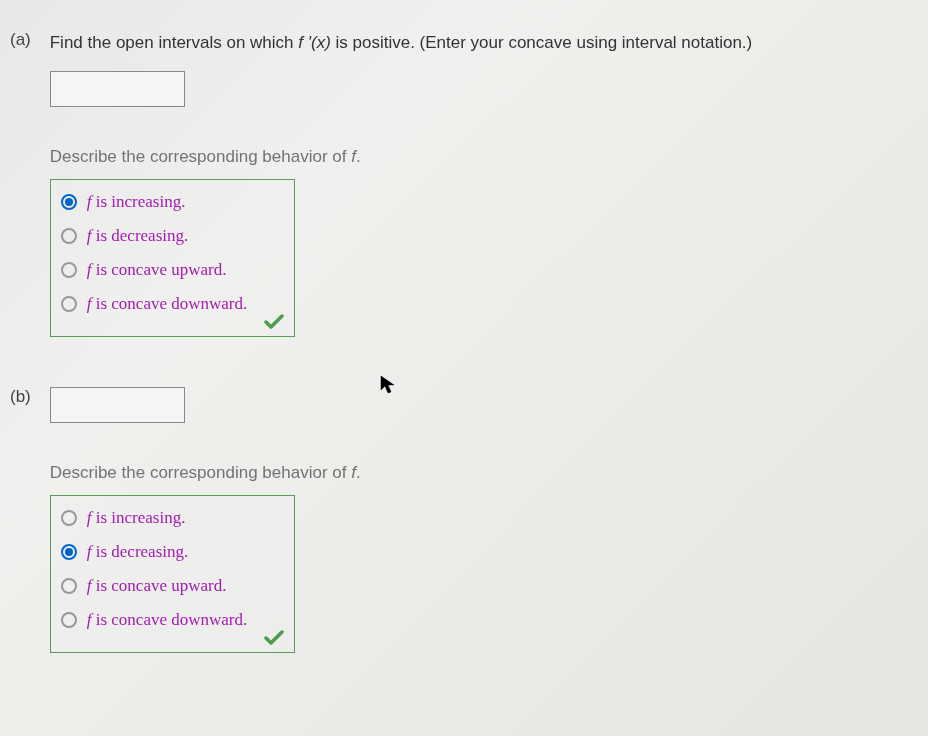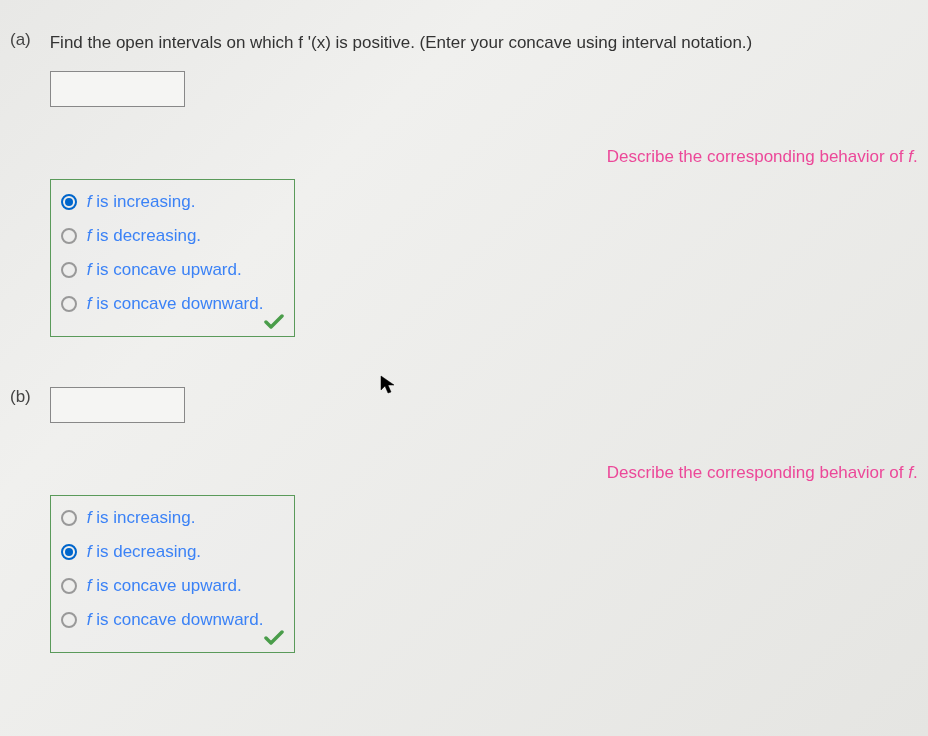--- a/index.html
+++ b/index.html
@@ -30,34 +30,34 @@
       display: inline-block;
       width: calc(100% - 40px);
       vertical-align: top;
     }
     .question-text {
       color: #333;
       margin-bottom: 15px;
       line-height: 1.5;
     }
     .question-text .fprime {
+      font-style: italic;
     }
     .input-box {
       width: 135px;
       height: 36px;
       border: 1px solid #888;
       background: #f5f5f3;
       margin-bottom: 40px;
       padding: 4px 6px;
       font-size: 15px;
     }
     .describe-text {
-      color: #ec4899;
+      color: #737373;
       margin-bottom: 12px;
-      text-align: right;
     }
     .describe-text .fvar {
       font-style: italic;
     }
     .option-box {
       border: 1px solid #5a9a5a;
       padding: 12px 14px 14px 10px;
       display: inline-block;
       min-width: 245px;
       position: relative;
@@ -87,21 +87,22 @@
       border-color: #0066cc;
     }
     .radio-btn.selected::after {
       content: '';
       width: 8px;
       height: 8px;
       background: #0066cc;
       border-radius: 50%;
     }
     .option-label {
-      color: #3b82f6;
+      color: #a21caf;
+      font-family: Liberation Serif, serif;
     }
     .option-label .fvar {
       font-style: italic;
     }
     .checkmark {
       position: absolute;
       bottom: 6px;
       right: 10px;
       width: 20px;
       height: 16px;

